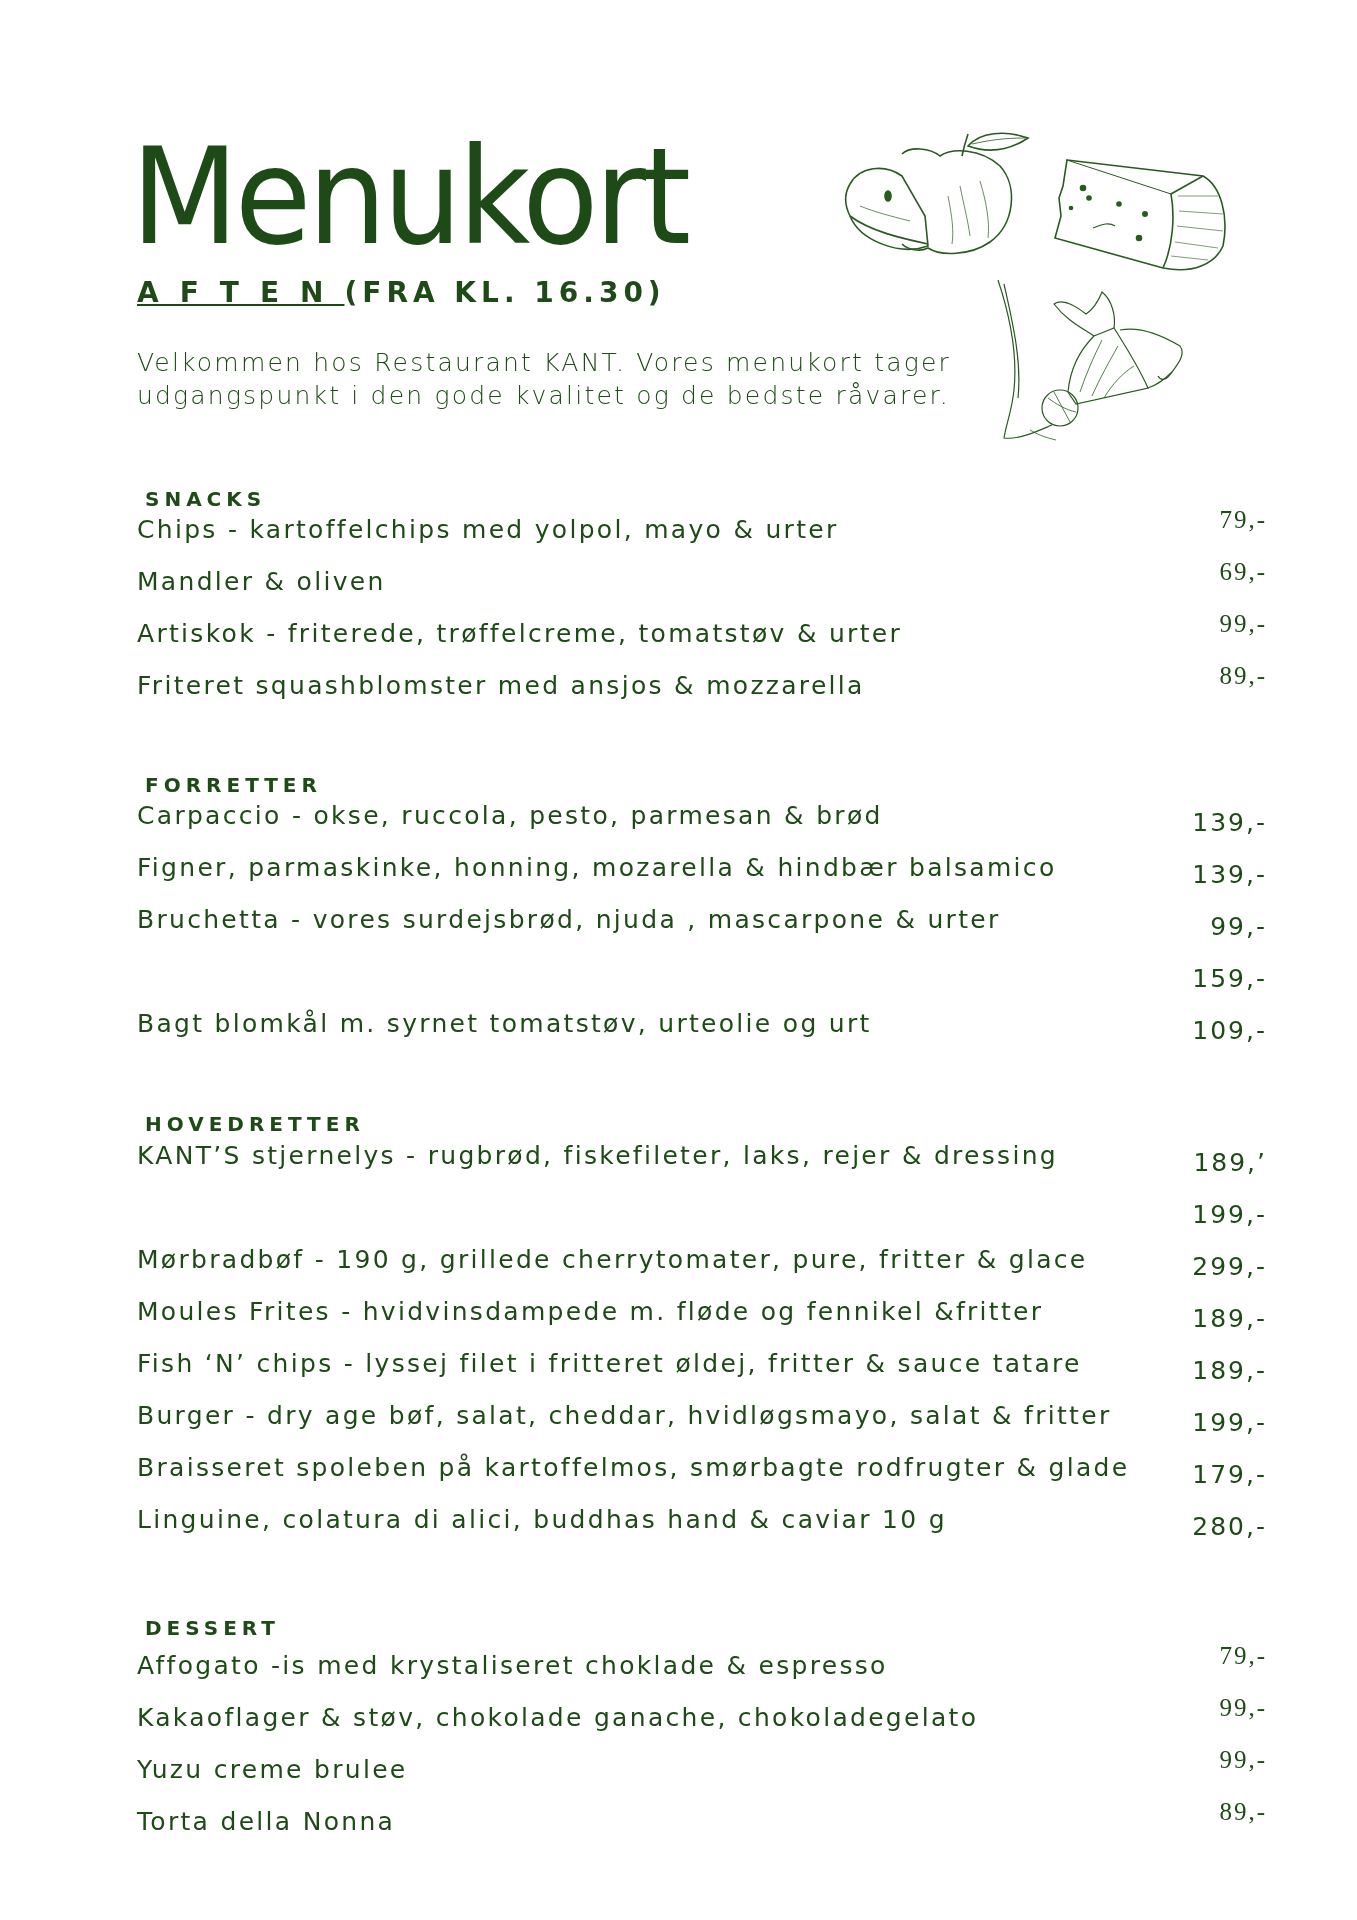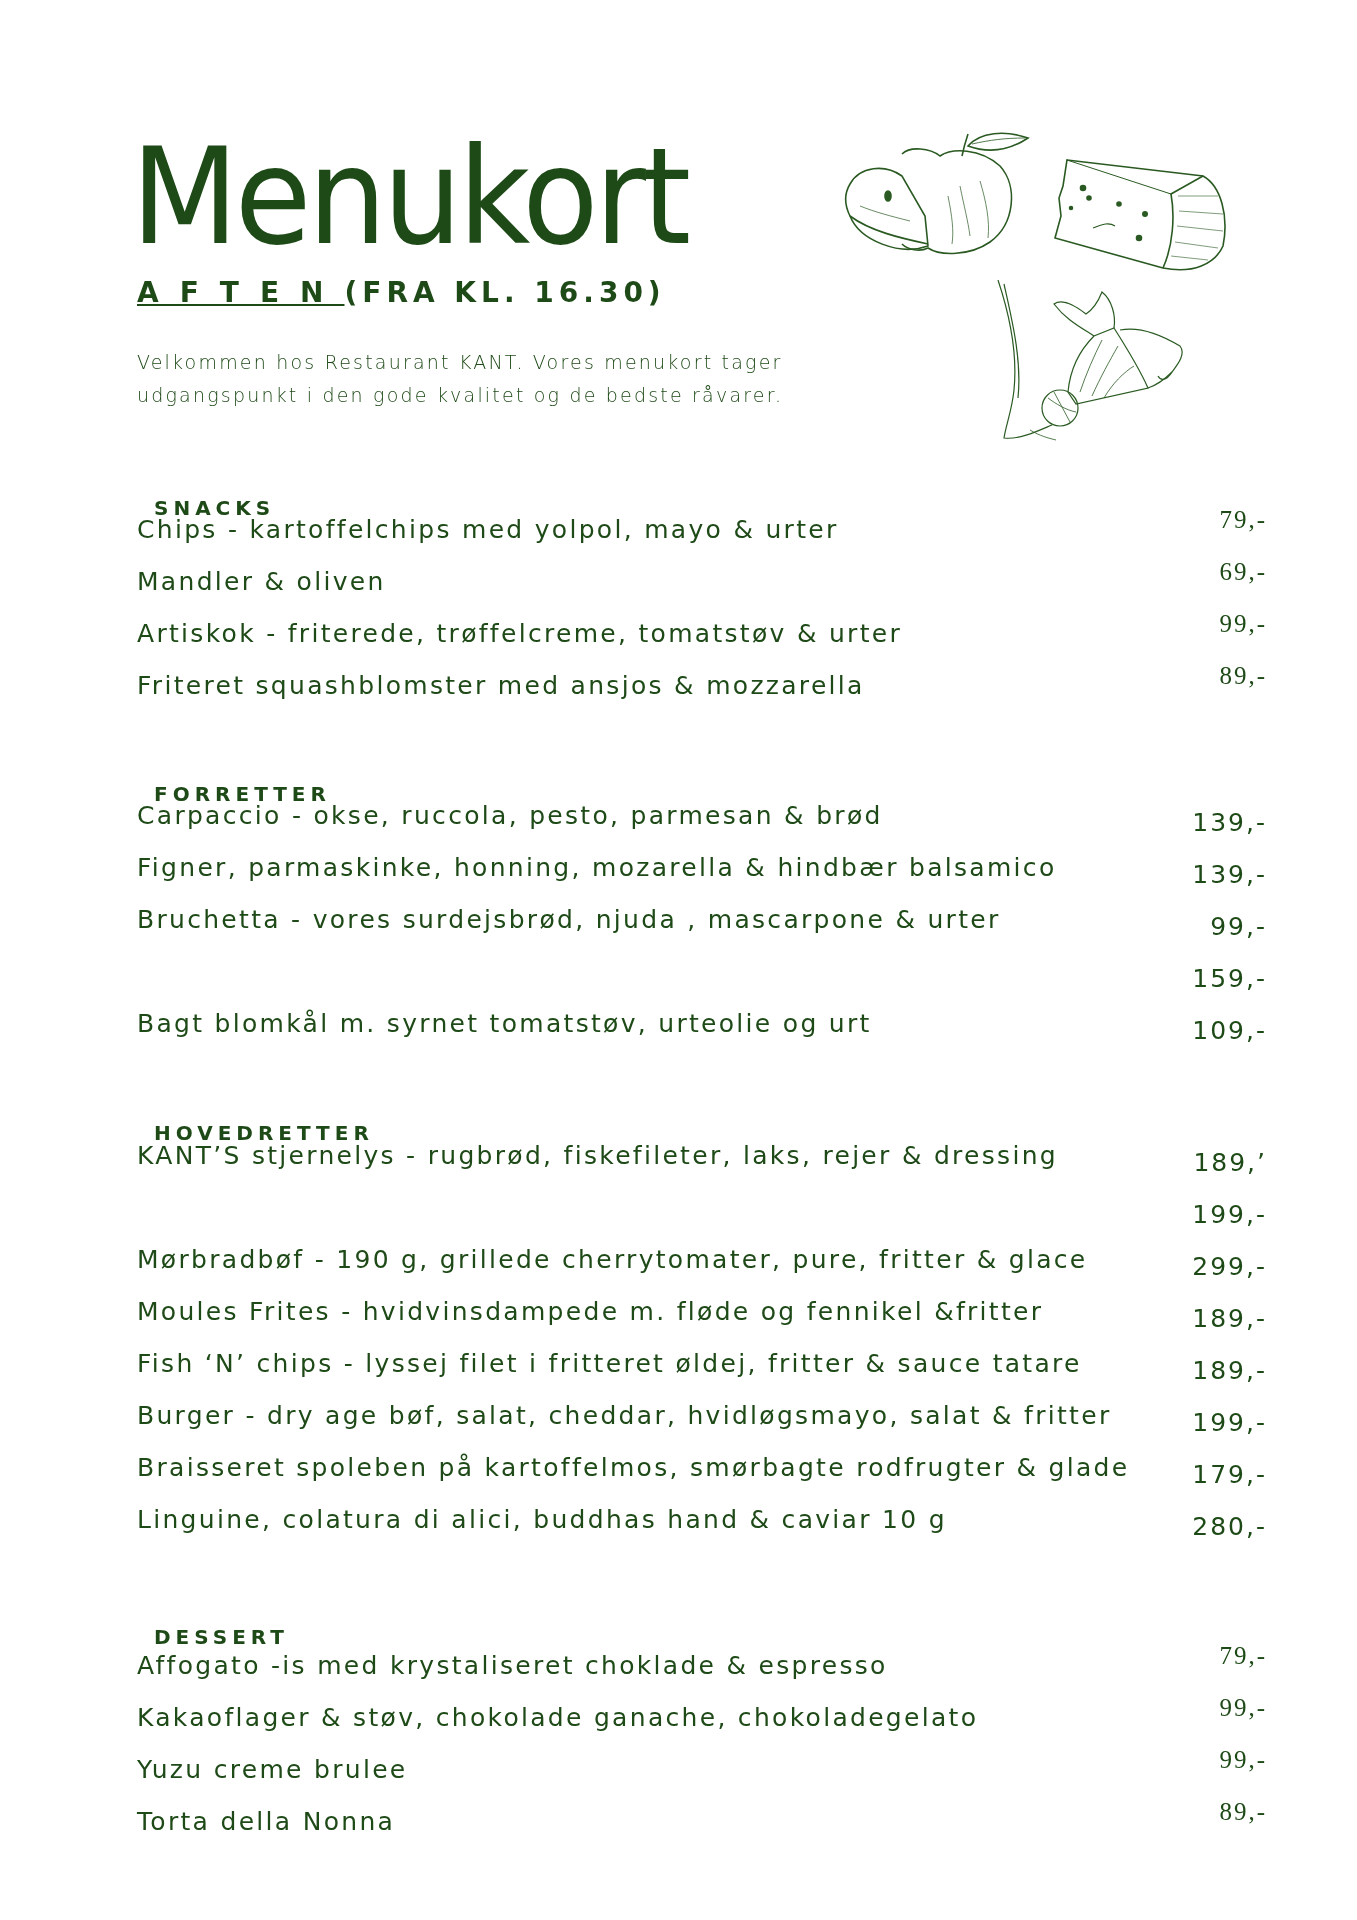--- a/index.html
+++ b/index.html
@@ -41,36 +41,36 @@
       color: #1e4a17;
       white-space: nowrap;
     }
     .subtitle .spaced { letter-spacing: 21px; text-decoration: underline; }
     .intro {
       position: absolute;
       left: 137px;
       top: 346px;
       width: 860px;
       font-family: "DejaVu Sans", sans-serif;
-      font-size: 19px;
+      font-size: 25px;
       line-height: 33px;
       letter-spacing: 2.2px;
       color: #1e4a17;
       font-weight: 300;
     }
     .section-heading {
       position: absolute;
       left: 137px;
       font-family: "DejaVu Sans", sans-serif;
       font-weight: bold;
       font-size: 20px;
       letter-spacing: 5px;
       line-height: 1;
       color: #1e4a17;
-      margin: 17px;
+      margin: 8px;
     }
     .row {
       position: absolute;
       left: 137px;
       width: 1130px;
       height: 40px;
     }
     .item-name {
       position: absolute;
       left: 0;

